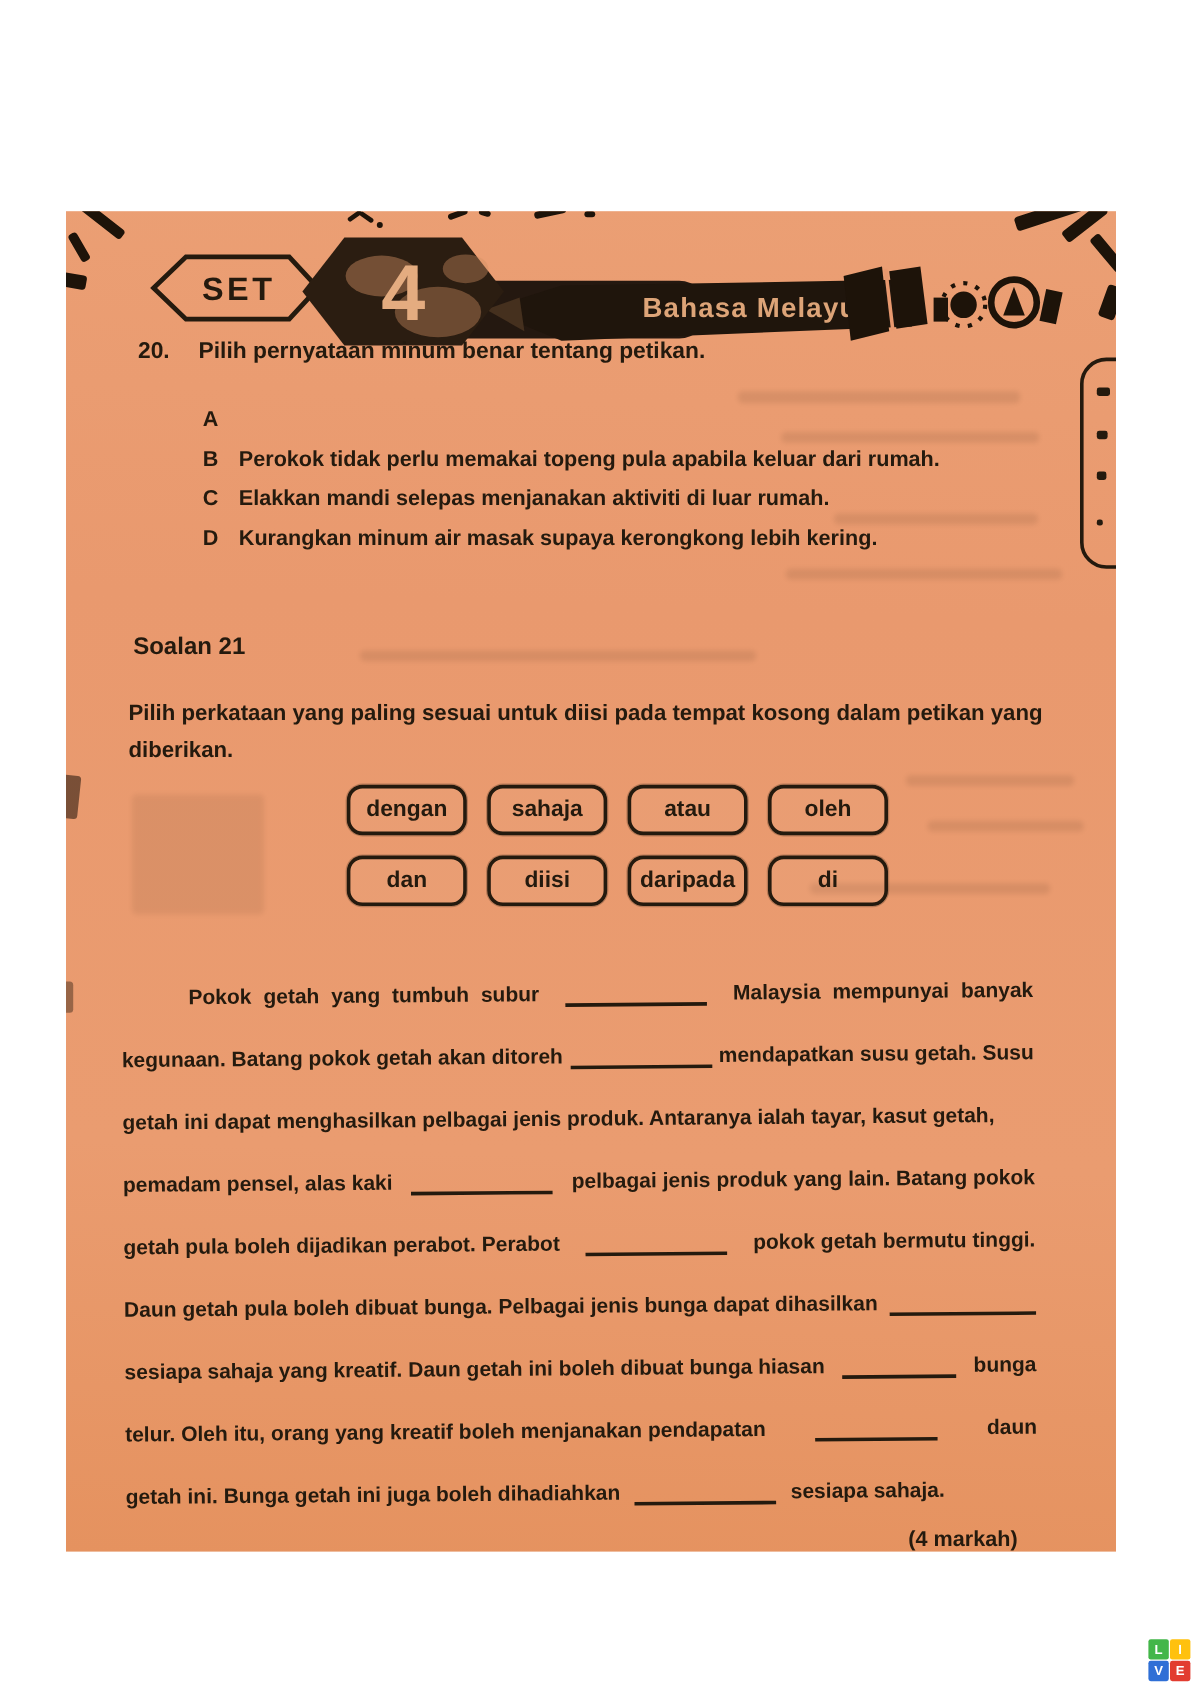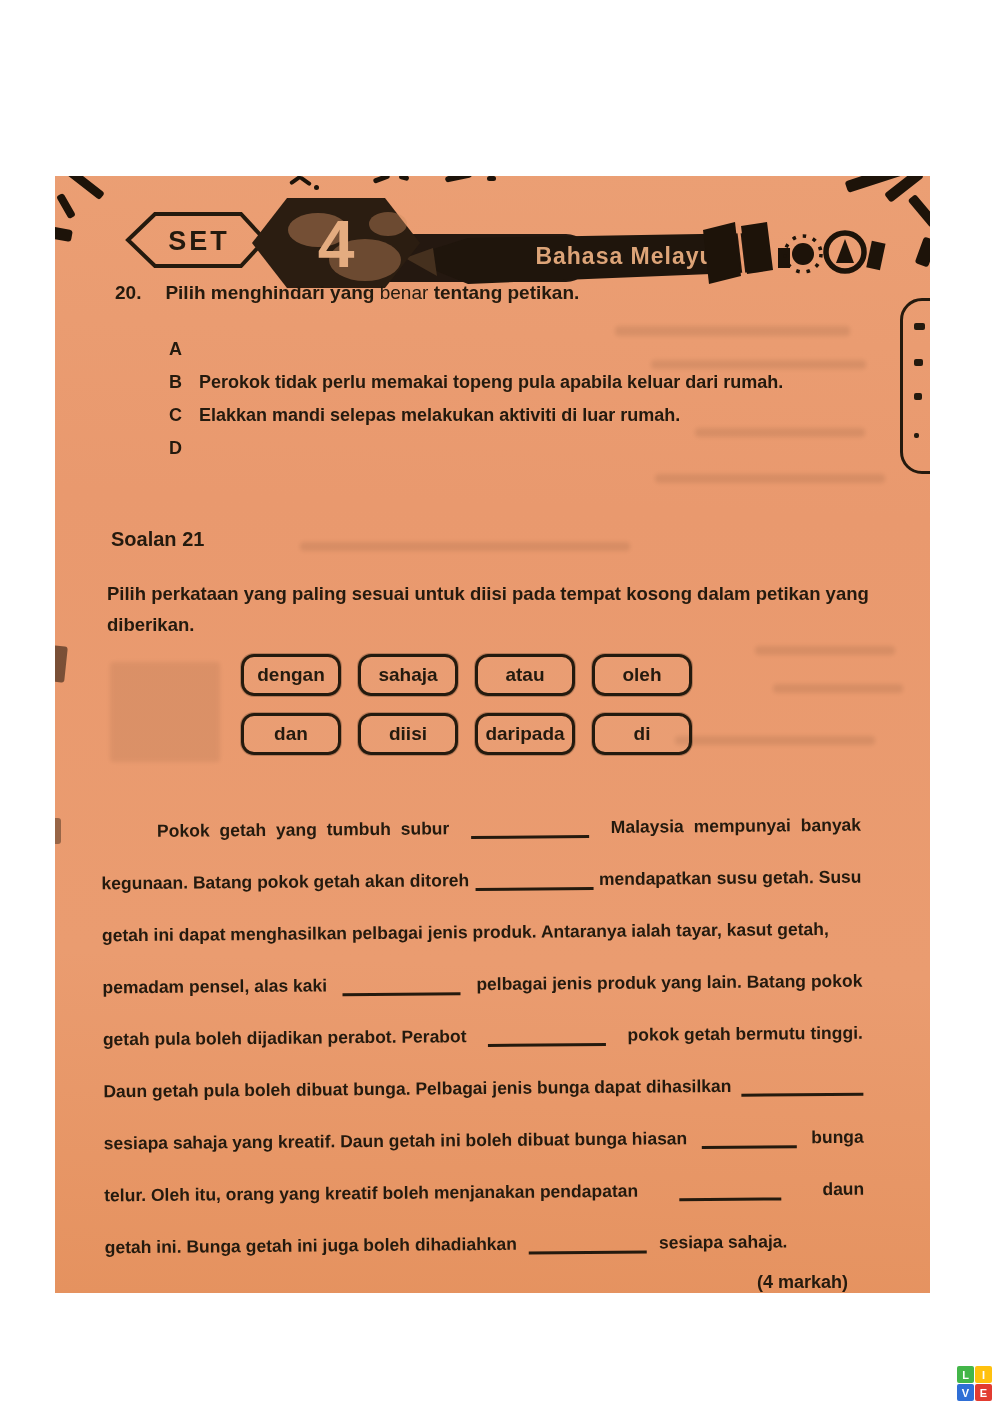--- a/index.html
+++ b/index.html
@@ -31,33 +31,33 @@
   .header-svg{position:absolute;left:18px;top:16px;width:820px;height:120px;}
   .header-svg text{font-family:"Liberation Sans",sans-serif;font-weight:700;}
   .t-set{font-size:27px;letter-spacing:3px;fill:#241a0e;}
   .t-four{font-size:66px;fill:#e4ac80;}
   .t-kertas{font-size:25px;fill:#c98f63;letter-spacing:1px;}
   .t-banner{font-size:23px;fill:#dda478;letter-spacing:1px;}
 
   
   .q20{position:absolute;left:60px;top:106px;display:flex;gap:24px;
        font-size:19px;font-weight:700;white-space:nowrap;}
-  .q20 .bold{font-weight:400;}
+  .q20 .bold{font-weight:700;}
   .options{position:absolute;left:114px;top:158px;font-size:18px;font-weight:600;}
   .option{display:flex;gap:12px;margin-bottom:3px;line-height:30px;white-space:nowrap;cursor:pointer;}
   .option .letter{font-weight:700;width:18px;flex:0 0 auto;}
 
   
   .s21-title{position:absolute;left:56px;top:352px;font-size:20px;font-weight:800;}
   .s21-instruction{position:absolute;left:52px;top:402px;width:762px;
        font-size:18.5px;font-weight:600;line-height:31px;}
 
   
   .word-bank{position:absolute;left:186px;top:478px;display:flex;flex-direction:column;gap:17px;}
-  .wb-row{display:flex;gap:17px;}
+  .wb-row{display:flex;gap:17px;margin-left:48px;}
   .word-chip{
     width:100px;height:42px;border:3.5px solid #241a0e;border-radius:13px;
     display:flex;align-items:center;justify-content:center;
     font-size:19px;font-weight:700;cursor:grab;
     box-shadow:0 0 0 1px rgba(36,26,14,.25);
     background:rgba(255,255,255,0.03);
   }
 
   
   .passage{position:absolute;left:48px;top:642px;width:760px;transform:rotate(-0.5deg);}
@@ -169,40 +169,41 @@
       <g>
         <circle cx="772" cy="60" r="19" fill="none" stroke="#1d1309" stroke-width="5.5"></circle>
         <polygon points="772,47 763,71 781,71" fill="#1d1309"></polygon>
       </g>
       <rect x="796" y="50" width="14" height="27" fill="#1d1309" transform="rotate(12 803 63)"></rect>
     </svg>
 
     <div class="q20">
       <span>20.</span>
       <span>
-        <span>Pilih menghindari yang</span>
+        <span>Pilih pernyataan minum</span>
         <span class="bold">benar</span>
         <span>tentang petikan.</span>
       </span>
     </div>
 
     <div class="options">
       <div class="option">
         <span class="letter">A</span>
       </div>
       <div class="option">
         <span class="letter">B</span>
         <span>Perokok tidak perlu memakai topeng pula apabila keluar dari rumah.</span>
       </div>
       <div class="option">
         <span class="letter">C</span>
-        <span>Elakkan mandi selepas melakukan aktiviti di luar rumah.</span>
+        <span>Elakkan mandi selepas menjanakan aktiviti di luar rumah.</span>
       </div>
       <div class="option">
         <span class="letter">D</span>
+        <span>Kurangkan minum air masak supaya kerongkong lebih kering.</span>
       </div>
     </div>
 
     <div class="s21-title">Soalan 21</div>
     <div class="s21-instruction">Pilih perkataan yang paling sesuai untuk diisi pada tempat kosong dalam petikan yang diberikan.</div>
 
     <div class="word-bank">
       <div class="wb-row">
         <div class="word-chip">dengan</div>
         <div class="word-chip">sahaja</div>

